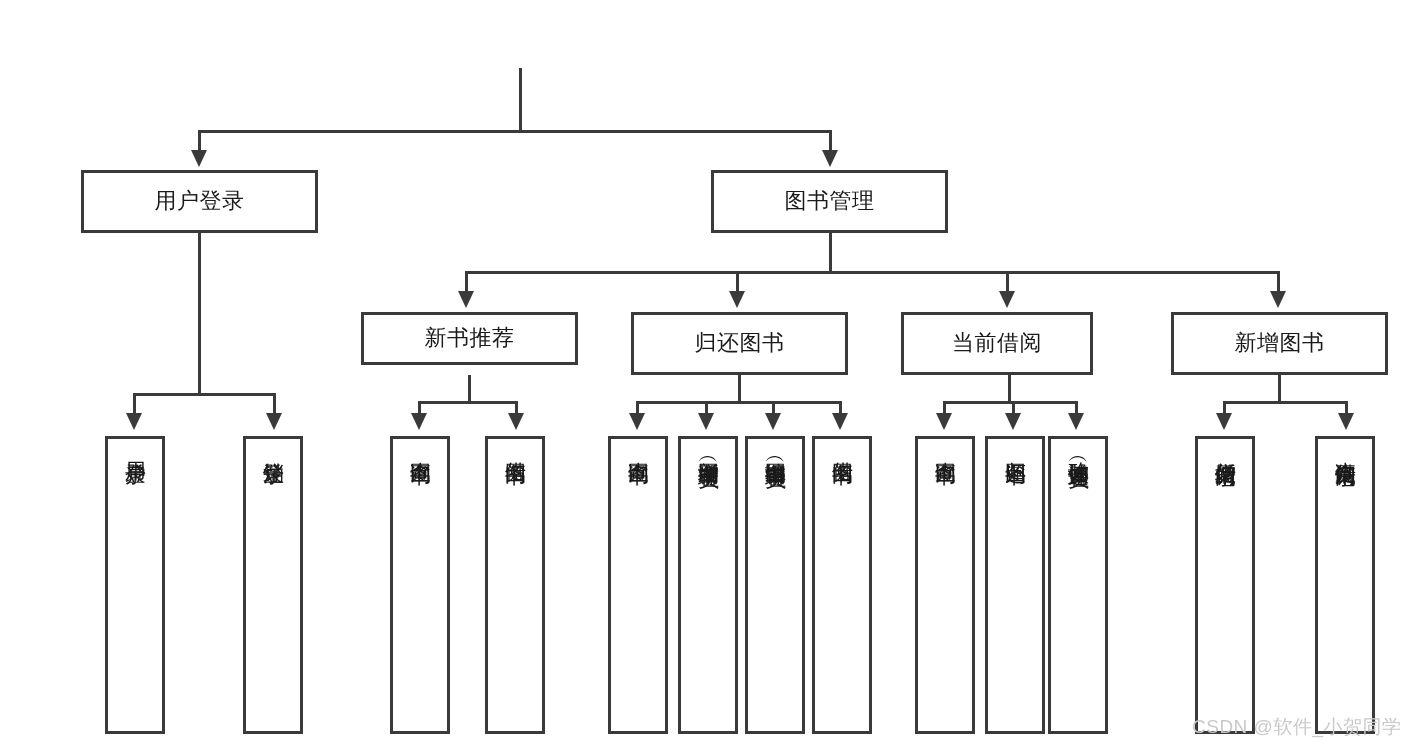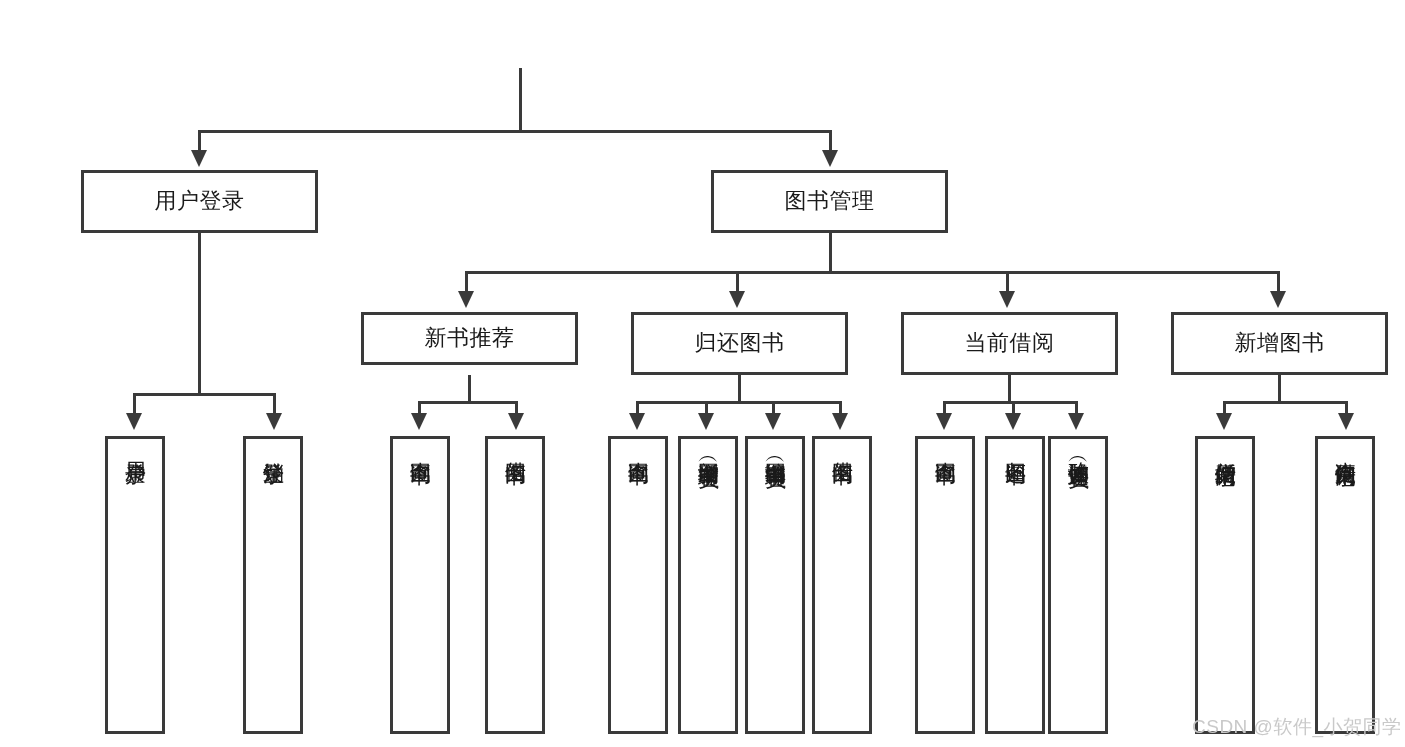--- a/index.html
+++ b/index.html
@@ -108,21 +108,21 @@
   <div class="arrow" style="left:729px; top:291px;"></div>
   <div class="arrow" style="left:999px; top:291px;"></div>
   <div class="arrow" style="left:1270px; top:291px;"></div>
 
   <div class="node horiz" style="left:361px; top:312px; width:217px; height:53px;">
     <span>新书推荐</span>
   </div>
   <div class="node horiz" style="left:631px; top:312px; width:217px; height:63px;">
     <span>归还图书</span>
   </div>
-  <div class="node horiz" style="left:901px; top:312px; width:217px; height:63px;">
+  <div class="node horiz" style="left:901px; top:312px; width:192px; height:63px;">
     <span>当前借阅</span>
   </div>
   <div class="node horiz" style="left:1171px; top:312px; width:217px; height:63px;">
     <span>新增图书</span>
   </div>
 
   <div class="link v" style="left:468px; top:375px; height:28px;"></div>
   <div class="link h" style="left:418px; top:401px; width:100px;"></div>
   <div class="link v" style="left:418px; top:401px; height:14px;"></div>
   <div class="link v" style="left:515px; top:401px; height:14px;"></div>

